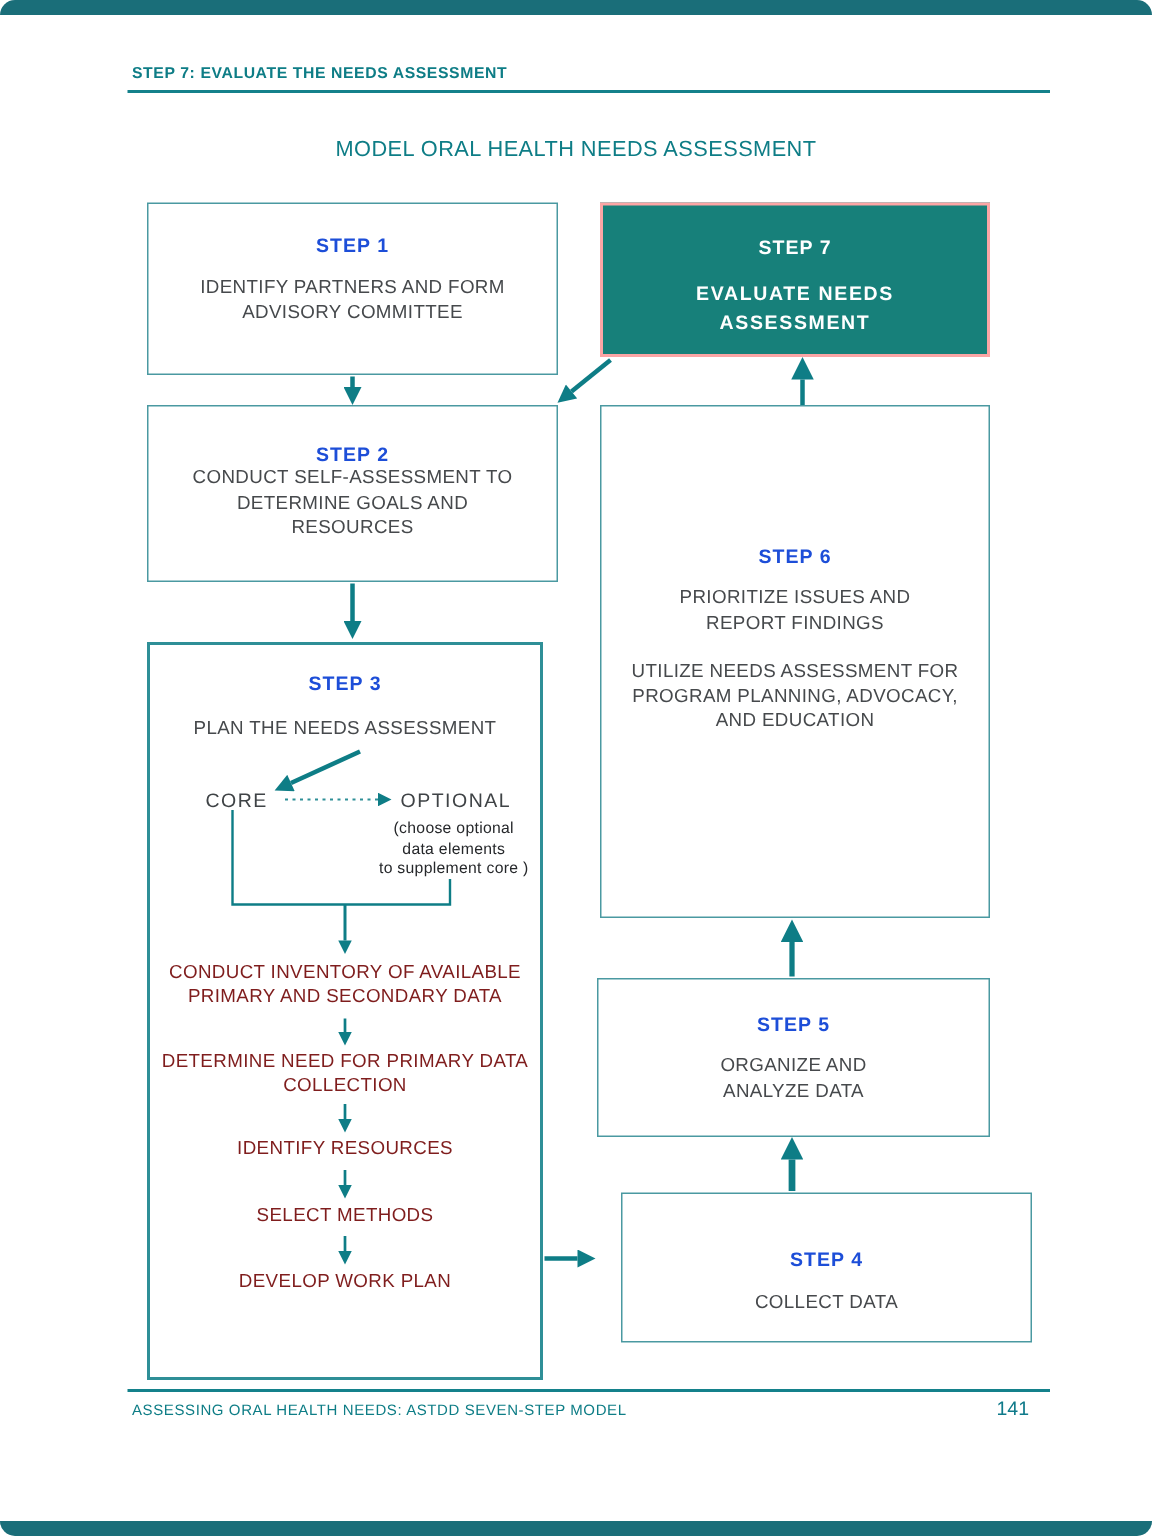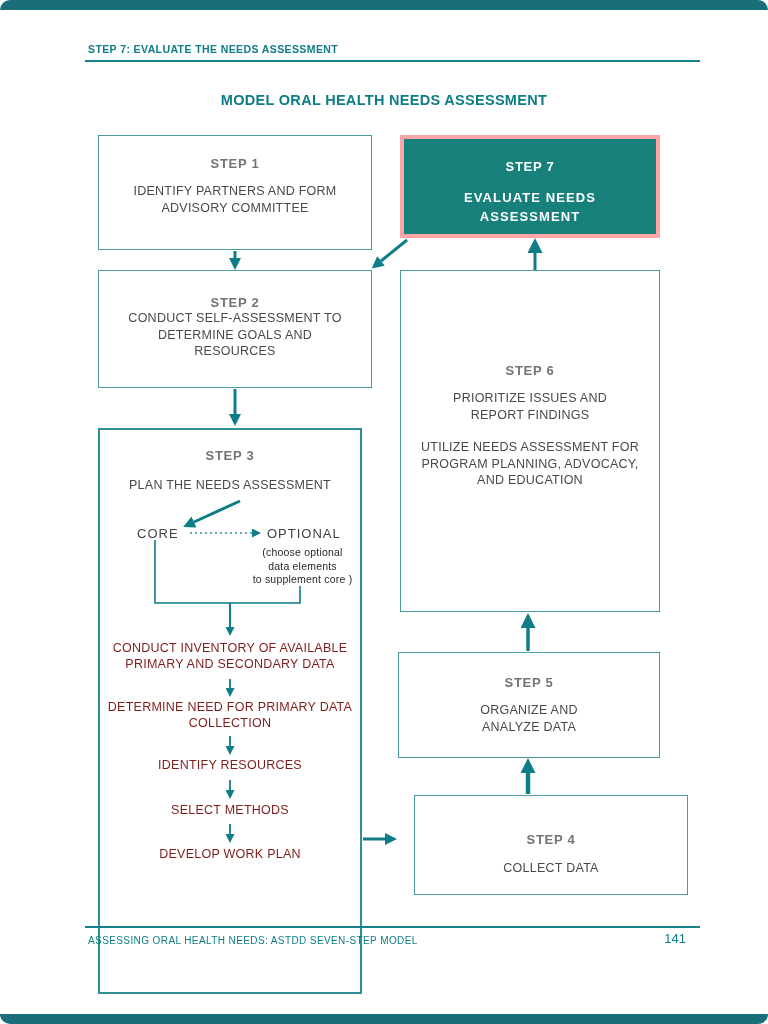--- a/index.html
+++ b/index.html
@@ -12,38 +12,38 @@
   .edge-bottom { bottom:0; }
 
   .running-header {
     position:absolute; left:88px; top:43px; font-size:10.5px; font-weight:bold;
     color:#0E7D86; letter-spacing:0.4px; white-space:nowrap;
   }
   .header-rule { position:absolute; left:85px; top:60px; width:615px; height:2px; background:#14818B; }
 
   .page-title {
     position:absolute; left:0; top:92px; width:768px; margin:0; text-align:center;
-    font-size:14.5px; font-weight:bold; color:#0E7D86; letter-spacing:0.3px;
+    font-size:14.5px; font-weight:normal; color:#0E7D86; letter-spacing:0.3px;
   }
 
   .box {
     position:absolute; background:#ffffff; border:1.5px solid #4A99A1;
     box-sizing:border-box; text-align:center;
   }
   .box-step1 { left:98px;  top:135px; width:274px; height:115px; padding-top:20px; }
   .box-step7 { left:400px; top:135px; width:260px; height:103px; padding-top:20px;
-               background:#17807A; border:4px solid #fca5a5; }
+               background:#17807A; border:2px solid #fca5a5; }
   .box-step2 { left:98px;  top:270px; width:274px; height:118px; padding-top:24px; }
   .box-step6 { left:400px; top:270px; width:260px; height:342px; padding-top:92px; }
-  .box-step3 { left:98px;  top:428px; width:264px; height:566px; padding-top:18px;
+  .box-step3 { left:98px;  top:428px; width:264px; height:492px; padding-top:18px;
                border:2px solid #2F8F97; }
   .box-step5 { left:398px; top:652px; width:262px; height:106px; padding-top:22px; }
   .box-step4 { left:398px; top:795px; width:274px; height:100px; padding-top:36px;margin-left:16px; }
 
-  .step-title { font-weight:bold; color:#737373; font-size:13px; letter-spacing:0.7px; }
+  .step-title { font-weight:bold; color:#1d4ed8; font-size:13px; letter-spacing:0.7px; }
   .box-body {
     color:#46494C; font-size:12.5px; line-height:16.5px; letter-spacing:0.25px;
   }
   .box-step1 .box-body { margin-top:12px; }
   .box-step7 .box-body { margin-top:14px; color:#ffffff; font-weight:bold;
                          letter-spacing:1.1px; line-height:19px; font-size:13px; }
   .box-step2 .box-body { }
   .box-step6 .para1 { margin-top:12px; }
   .box-step6 .para2 { margin-top:16px; }
   .box-step3 .subtitle { margin-top:14px; }

